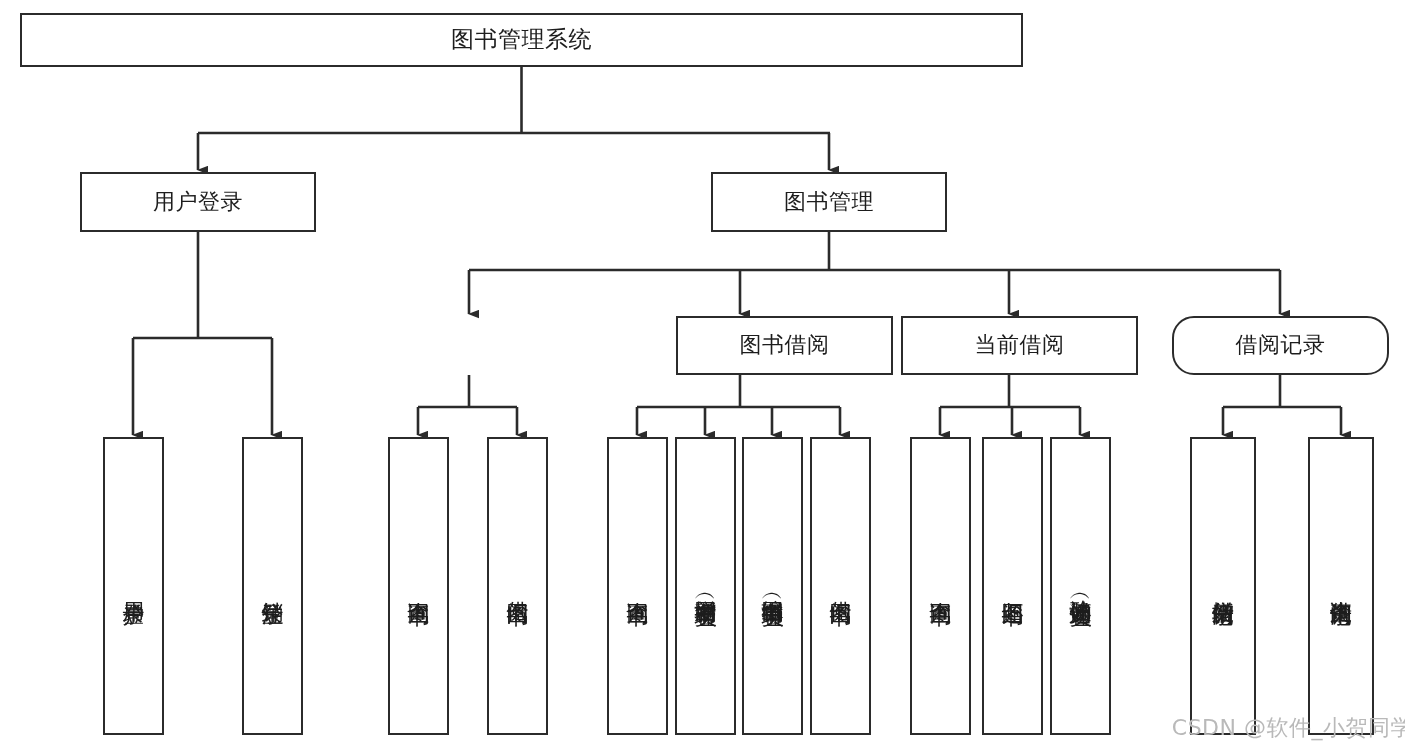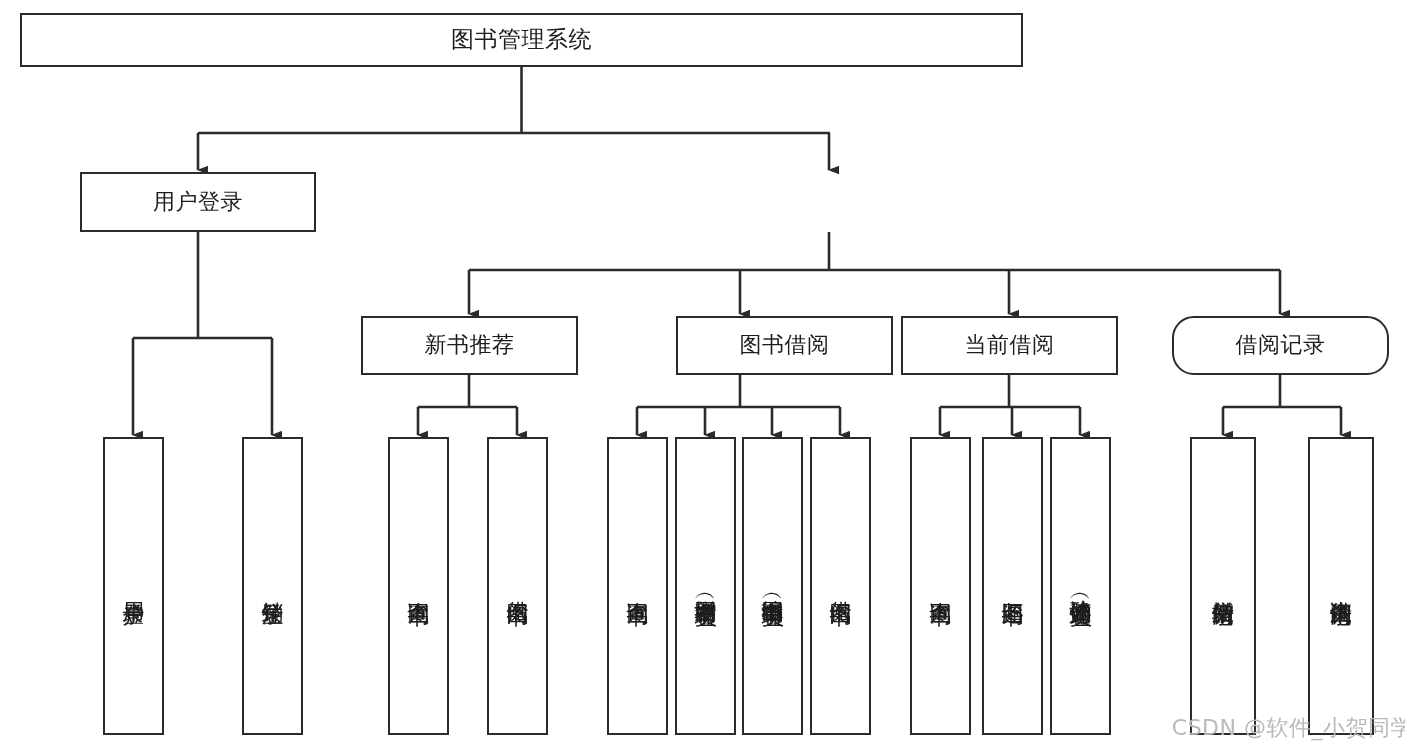--- a/index.html
+++ b/index.html
@@ -131,28 +131,28 @@
     </g>
   </svg>
 
   <div class="node root horizontal" style="left:20px; top:13px; width:1003px; height:54px;">
     <span class="node-label">图书管理系统</span>
   </div>
 
   <div class="node horizontal" style="left:80px; top:172px; width:236px; height:60px;">
     <span class="node-label">用户登录</span>
   </div>
-
-  <div class="node horizontal" style="left:361px; top:316px; width:217px; height:59px;">
-    <span class="node-label">新书推荐</span>
-  </div>
+  <div class="node horizontal" style="left:711px; top:172px; width:236px; height:60px;">
+    <span class="node-label">图书管理</span>
+  </div>
+
   <div class="node horizontal" style="left:632px; top:316px; width:217px; height:59px;margin-left:44px;">
     <span class="node-label">图书借阅</span>
   </div>
-  <div class="node horizontal" style="left:901px; top:316px; width:217px; height:59px;">
+  <div class="node horizontal" style="left:901px; top:316px; width:237px; height:59px;">
     <span class="node-label">当前借阅</span>
   </div>
   <div class="node horizontal" style="left:1172px; top:316px; width:217px; height:59px;border-radius:22px;">
     <span class="node-label">借阅记录</span>
   </div>
 
   <div class="node vertical" style="left:103px; top:437px; width:61px; height:298px;">
     <span class="node-label">用户登录</span>
   </div>
   <div class="node vertical" style="left:242px; top:437px; width:61px; height:298px;">

